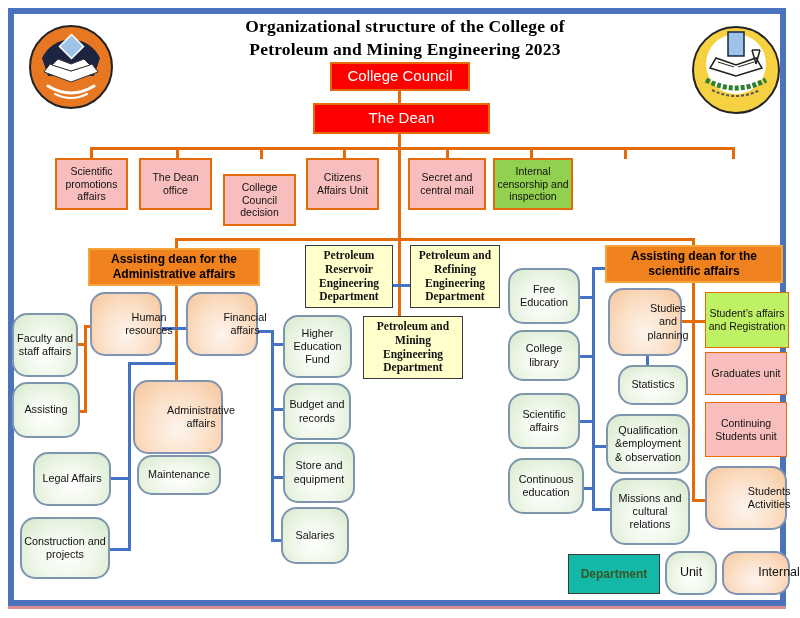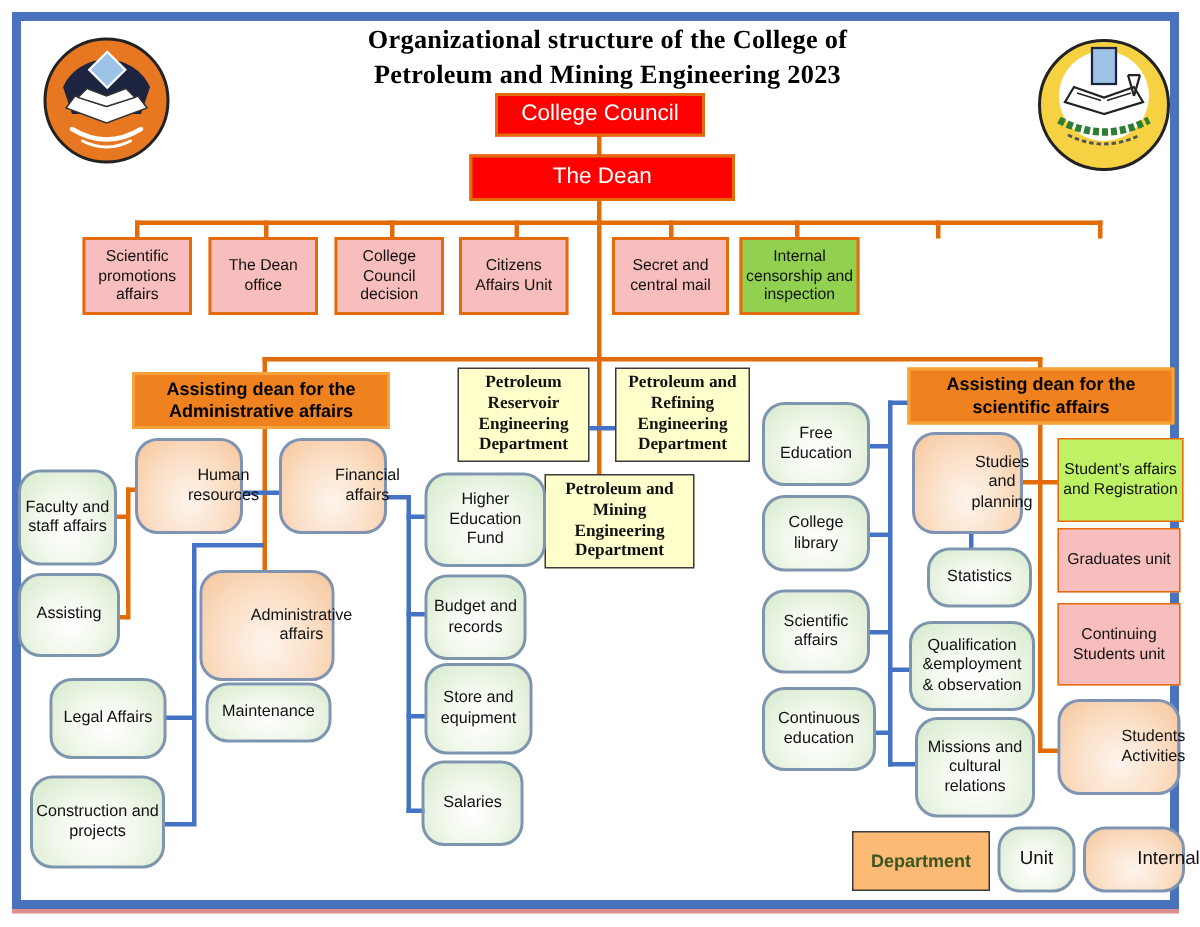--- a/index.html
+++ b/index.html
@@ -18,21 +18,21 @@
   .grn{background:#92d050;border:2px solid #e36c09;font-size:10.5px;}
   .odean{background:#f0811f;border:2px solid #f7a33b;font-weight:bold;font-size:12px;color:#000;}
   .dept{background:#ffffcc;border:1.5px solid #3a3a3a;font-family:"Liberation Serif",serif;
         font-weight:bold;font-size:11.5px;line-height:1.18;}
   .unit{background:radial-gradient(ellipse at 50% 62%,#ffffff 0%,#f1f8ec 45%,#d6e9cb 100%);
         border:2px solid #7e95ae;border-radius:15px;font-size:10.8px;}
   .divn{background:radial-gradient(ellipse at 50% 68%,#fdf4ec 0%,#fbe0c8 50%,#f6c79c 100%);
         border:2.5px solid #8193b2;border-radius:15px;font-size:10.8px;padding-left:48px;}
   .grect{background:#bef264;border:1.5px solid #e36c09;font-size:10.5px;}
   .prect{background:#f8bebd;border:1.5px solid #e36c09;font-size:10.5px;}
-  .ldept{background:#fdba74;border:1.5px solid #3a3a3a;color:#375623;font-weight:bold;font-size:12px;}
+  .ldept{background:#14b8a6;border:1.5px solid #3a3a3a;color:#375623;font-weight:bold;font-size:12px;}
   .lbl13{font-size:12.5px;}
   .hl{position:absolute;height:3px;}
   .vl{position:absolute;width:3px;}
   .o{background:#e36c09;}
   .b{background:#4472c4;}
   .logo{position:absolute;}
 </style>
 </head>
 <body>
 
@@ -110,21 +110,21 @@
   <div class="hl b" style="left:583px;top:487px;width:10px"></div>
   <div class="hl b" style="left:592px;top:445px;width:15px"></div>
   <div class="hl b" style="left:592px;top:508px;width:19px"></div>
   <div class="vl b" style="left:646px;top:355px;height:11px"></div>
 
   <div class="node red" style="left:330px;top:62px;width:140px;height:29px">College Council</div>
   <div class="node red" style="left:313px;top:103px;width:177px;height:31px">The Dean</div>
 
   <div class="node pink" style="left:55px;top:158px;width:73px;height:52px">Scientific promotions affairs</div>
   <div class="node pink" style="left:139px;top:158px;width:73px;height:52px">The Dean office</div>
-  <div class="node pink" style="left:223px;top:158px;width:73px;height:52px">College Council decision</div>
+  <div class="node pink" style="left:223px;top:174px;width:73px;height:52px">College Council decision</div>
   <div class="node pink" style="left:306px;top:158px;width:73px;height:52px">Citizens Affairs Unit</div>
   <div class="node pink" style="left:408px;top:158px;width:78px;height:52px">Secret and central mail</div>
   <div class="node grn" style="left:493px;top:158px;width:80px;height:52px">Internal censorship and inspection</div>
 
   <div class="node odean" style="left:88px;top:248px;width:172px;height:38px">Assisting dean for the Administrative affairs</div>
   <div class="node odean" style="left:605px;top:245px;width:178px;height:38px">Assisting dean for the scientific affairs</div>
 
   <div class="node dept" style="left:305px;top:245px;width:88px;height:63px">Petroleum Reservoir Engineering Department</div>
   <div class="node dept" style="left:410px;top:245px;width:90px;height:63px">Petroleum and Refining Engineering Department</div>
   <div class="node dept" style="left:363px;top:316px;width:100px;height:63px">Petroleum and Mining Engineering Department</div>
@@ -132,21 +132,21 @@
   <div class="node divn" style="left:90px;top:292px;width:72px;height:64px">Human resources</div>
   <div class="node divn" style="left:186px;top:292px;width:72px;height:64px">Financial affairs</div>
   <div class="node divn" style="left:133px;top:380px;width:90px;height:74px">Administrative affairs</div>
 
   <div class="node unit" style="left:12px;top:313px;width:66px;height:64px">Faculty and staff affairs</div>
   <div class="node unit" style="left:12px;top:382px;width:68px;height:56px">Assisting</div>
   <div class="node unit" style="left:33px;top:452px;width:78px;height:54px">Legal Affairs</div>
   <div class="node unit" style="left:20px;top:517px;width:90px;height:62px">Construction and projects</div>
   <div class="node unit" style="left:137px;top:455px;width:84px;height:40px">Maintenance</div>
 
-  <div class="node unit" style="left:283px;top:315px;width:81px;height:63px">Higher Education Fund</div>
+  <div class="node unit" style="left:283px;top:315px;width:69px;height:63px">Higher Education Fund</div>
   <div class="node unit" style="left:283px;top:383px;width:68px;height:57px">Budget and records</div>
   <div class="node unit" style="left:283px;top:442px;width:72px;height:61px">Store and equipment</div>
   <div class="node unit" style="left:281px;top:507px;width:68px;height:57px">Salaries</div>
 
   <div class="node unit" style="left:508px;top:268px;width:72px;height:56px">Free Education</div>
   <div class="node unit" style="left:508px;top:330px;width:72px;height:51px">College library</div>
   <div class="node unit" style="left:508px;top:393px;width:72px;height:56px">Scientific affairs</div>
   <div class="node unit" style="left:508px;top:458px;width:76px;height:56px">Continuous education</div>
 
   <div class="node divn" style="left:608px;top:288px;width:74px;height:68px">Studies and planning</div>

